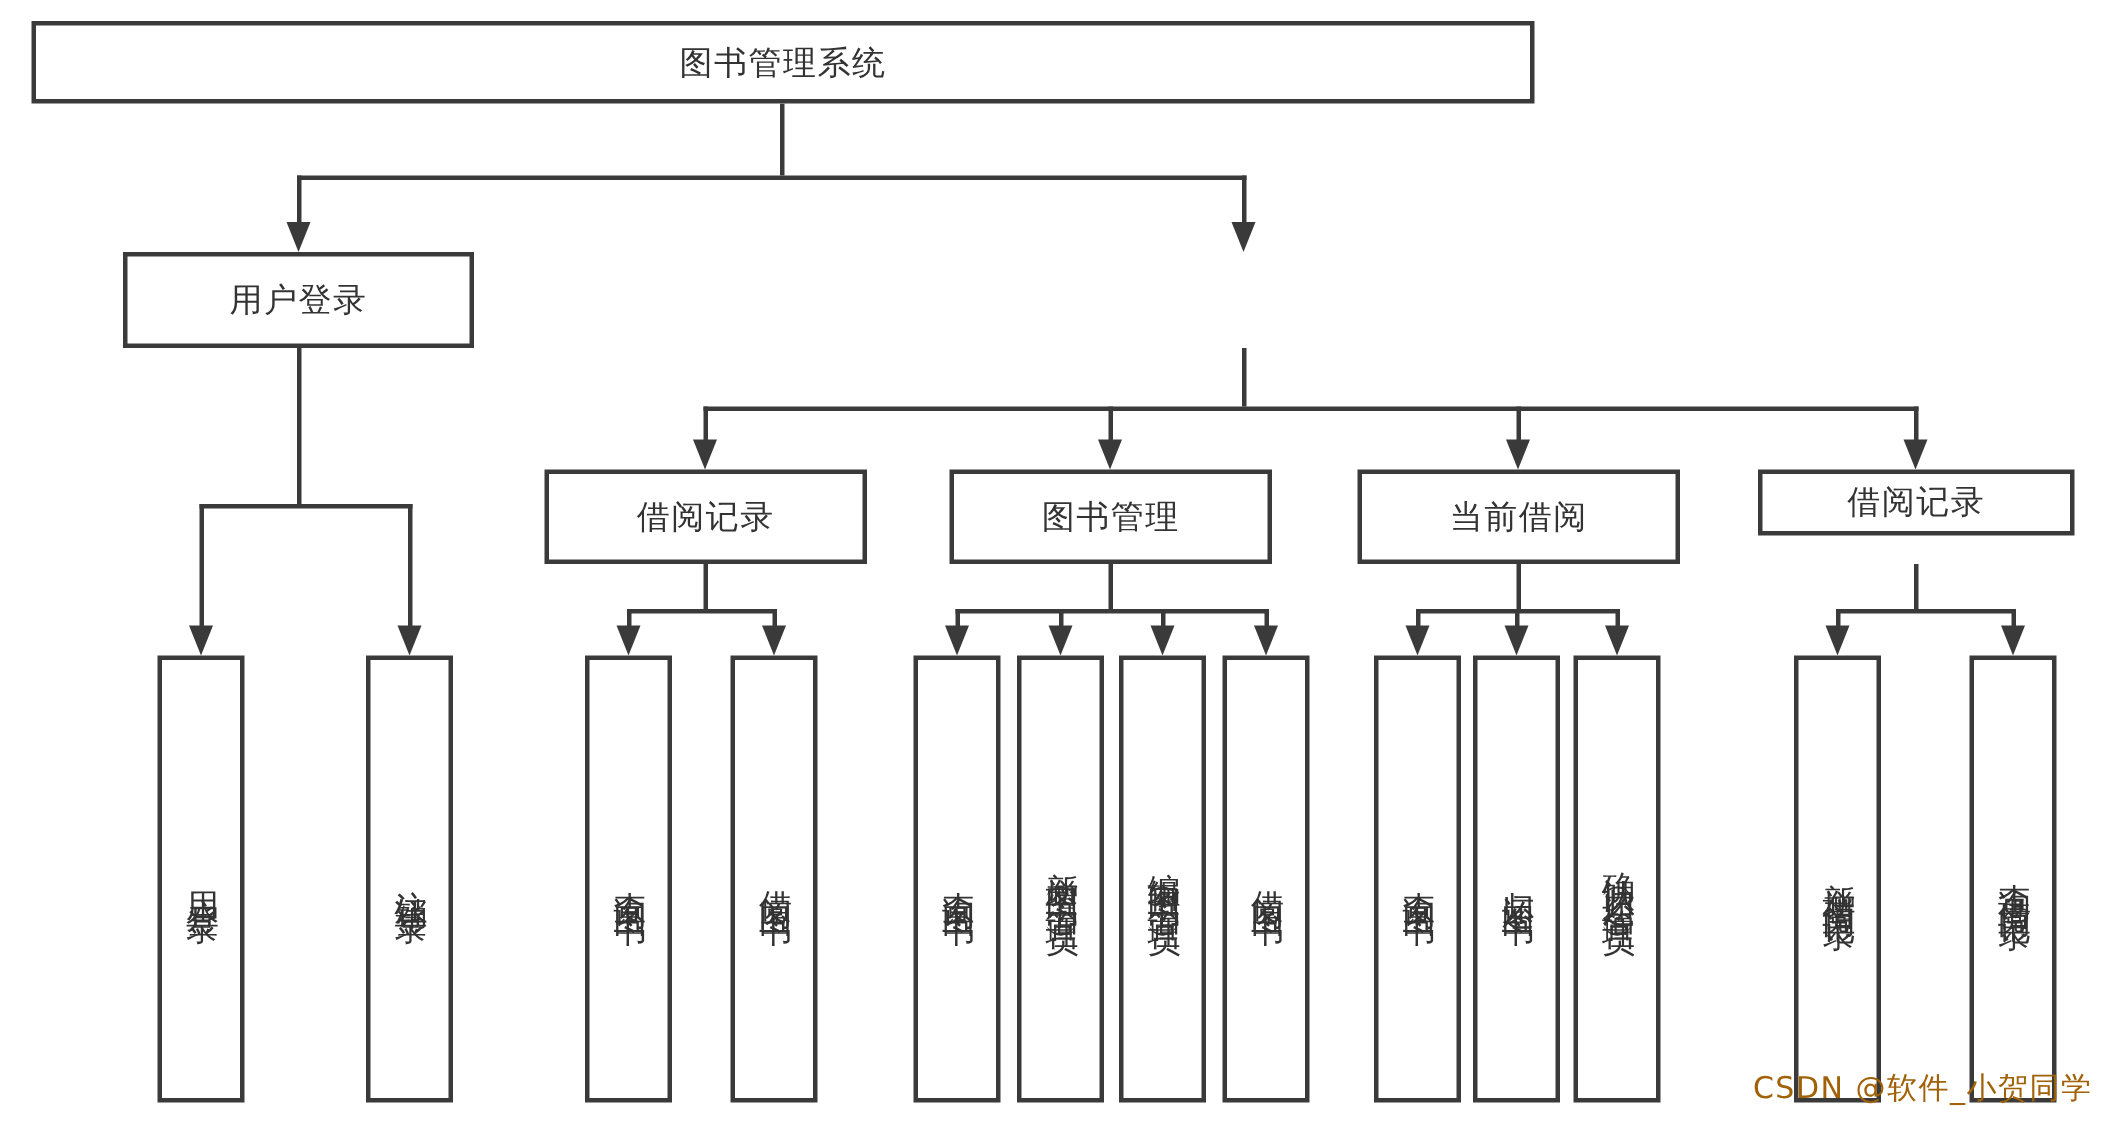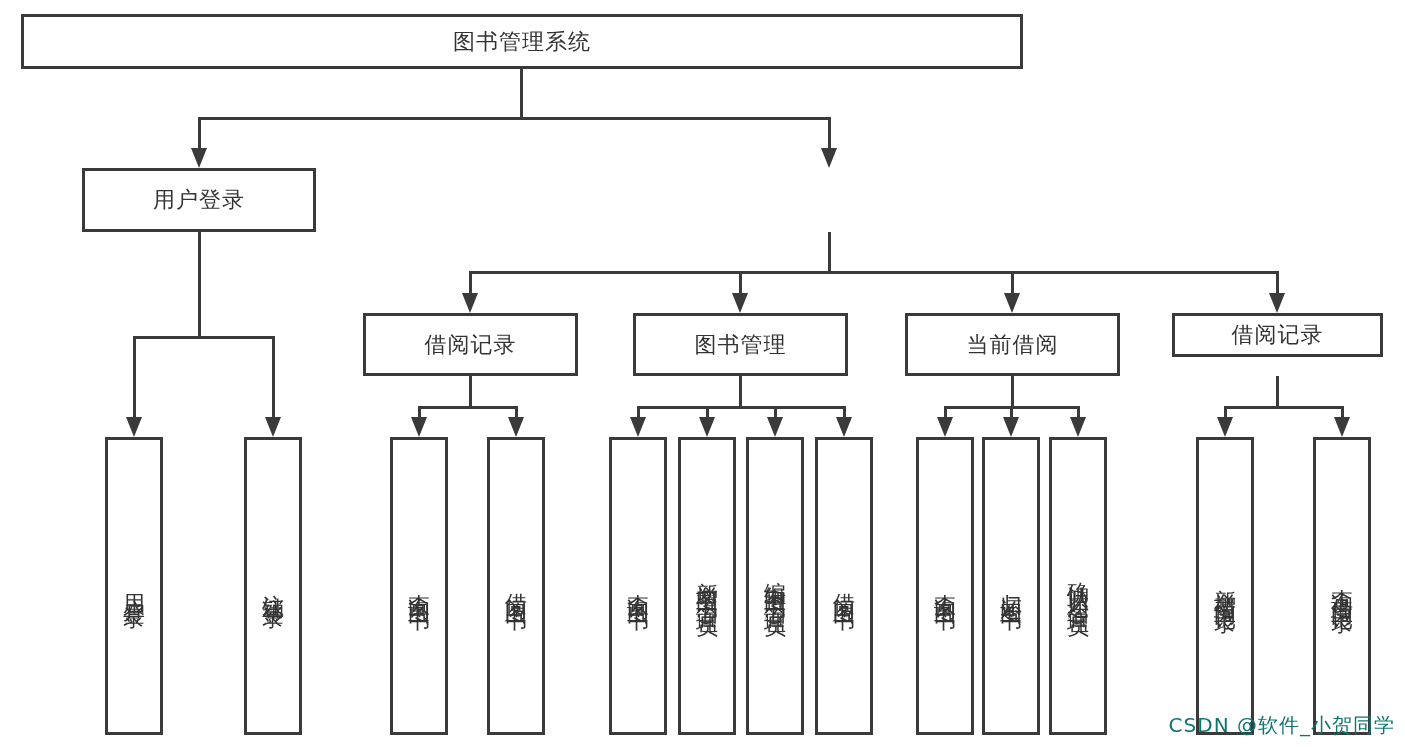--- a/index.html
+++ b/index.html
@@ -53,21 +53,21 @@
     width: 0; height: 0;
     border-left: 8px solid transparent;
     border-right: 8px solid transparent;
     border-top: 20px solid #3a3a3a;
     z-index: 1;
   }
   .watermark {
     position: absolute;
     right: 10px;
     bottom: 8px;
-    color: #0f766e;
+    color: #a16207;
     font-size: 20px;
     letter-spacing: 1px;
     z-index: 3;
     white-space: nowrap;
   }
 </style>
 </head>
 <body>
 
 <div class="canvas">

